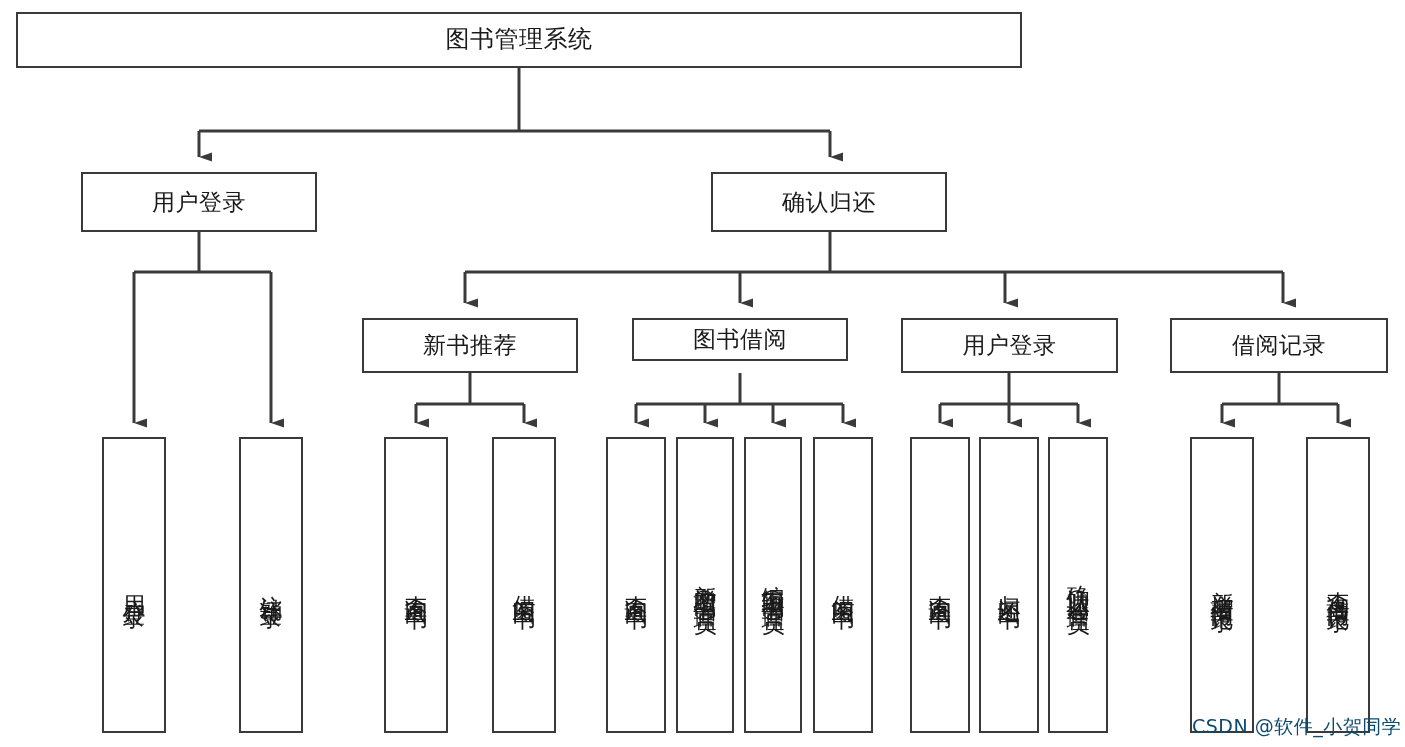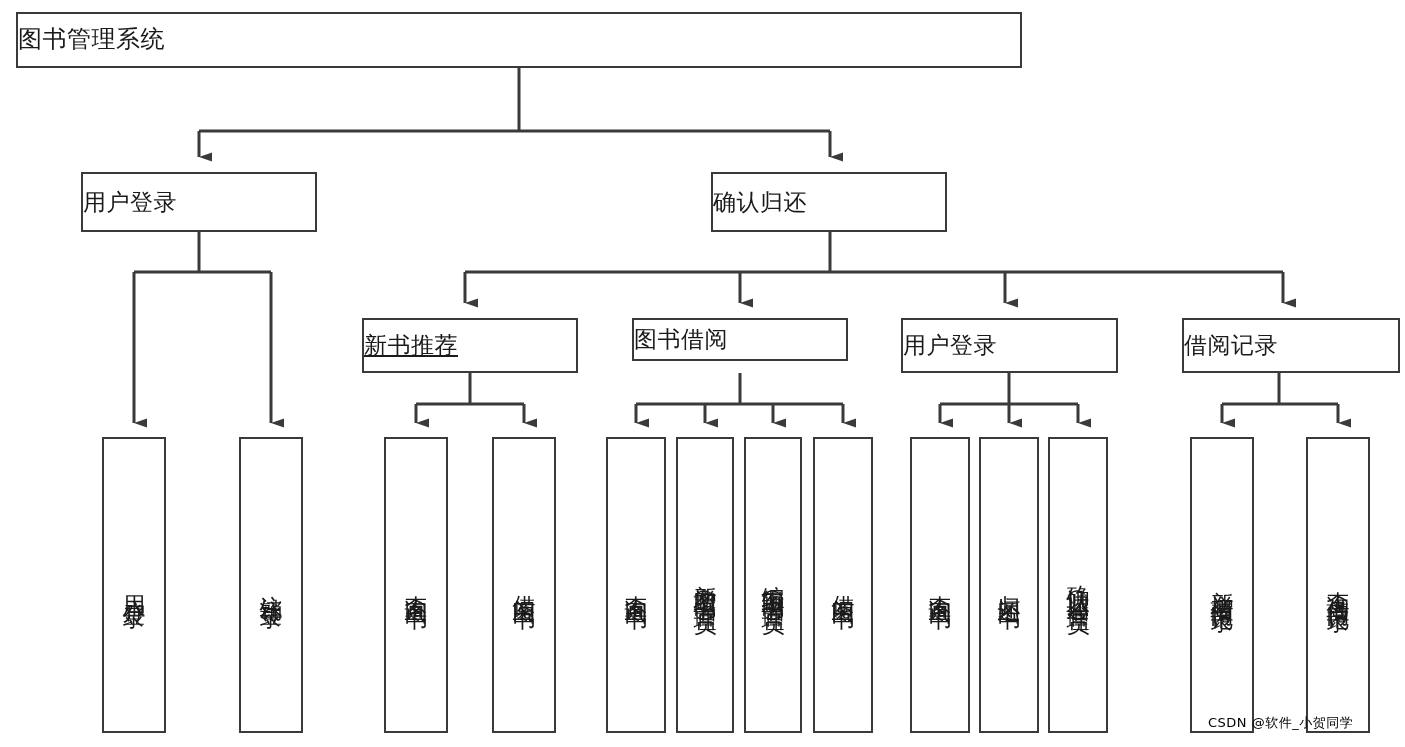--- a/index.html
+++ b/index.html
@@ -26,20 +26,21 @@
     height: 747px;
     pointer-events: none;
   }
   .node {
     position: absolute;
     box-sizing: border-box;
     background: #ffffff;
     border: 2.5px solid #3a3a3a;
     display: flex;
     align-items: center;
+    justify-content: center;
     color: #1a1a1a;
   }
   .node .label {
     display: block;
     text-align: center;
     line-height: 1.22;
   }
   .node.horizontal .label {
     font-size: 23px;
     letter-spacing: 0.5px;
@@ -54,25 +55,24 @@
   .node.vertical .label {
     writing-mode: vertical-rl;
     text-orientation: upright;
     font-size: 23px;
     letter-spacing: 4px;
     line-height: 1;
     white-space: nowrap;
   }
   .watermark {
     position: absolute;
-    font-size: 13px;
-    color: #000000;
+    font-size: 19px;
+    color: #0c4a6e;
     white-space: nowrap;
     letter-spacing: 0.5px;
-    margin-left: 16px;
   }
 </style>
 </head>
 <body>
 
 <div id="diagram-root">
 
   <svg class="connectors" viewBox="0 0 1405 747" xmlns="http://www.w3.org/2000/svg">
     <defs>
       <marker id="arrow" markerWidth="10" markerHeight="14" refX="5" refY="13" orient="auto" markerUnits="userSpaceOnUse">
@@ -128,33 +128,33 @@
   </div>
 
   <div class="node horizontal" style="left:81px; top:172px; width:236px; height:60px;">
     <span class="label">用户登录</span>
   </div>
 
   <div class="node horizontal" style="left:711px; top:172px; width:236px; height:60px;">
     <span class="label">确认归还</span>
   </div>
 
-  <div class="node horizontal" style="left:362px; top:318px; width:216px; height:55px;text-decoration:underline;">
+  <div class="node horizontal" style="left:362px; top:318px; width:216px; height:55px;">
     <span class="label">新书推荐</span>
   </div>
 
   <div class="node horizontal" style="left:632px; top:318px; width:216px; height:43px;">
     <span class="label">图书借阅</span>
   </div>
 
   <div class="node horizontal" style="left:901px; top:318px; width:217px; height:55px;">
     <span class="label">用户登录</span>
   </div>
 
-  <div class="node horizontal" style="left:1170px; top:318px; width:218px; height:55px;margin-left:12px;">
+  <div class="node horizontal" style="left:1170px; top:318px; width:218px; height:55px;">
     <span class="label">借阅记录</span>
   </div>
 
   <div class="node vertical" style="left:102px; top:437px; width:64px; height:296px;">
     <span class="label">用户登录</span>
   </div>
 
   <div class="node vertical" style="left:239px; top:437px; width:64px; height:296px;">
     <span class="label">注销登录</span>
   </div>

